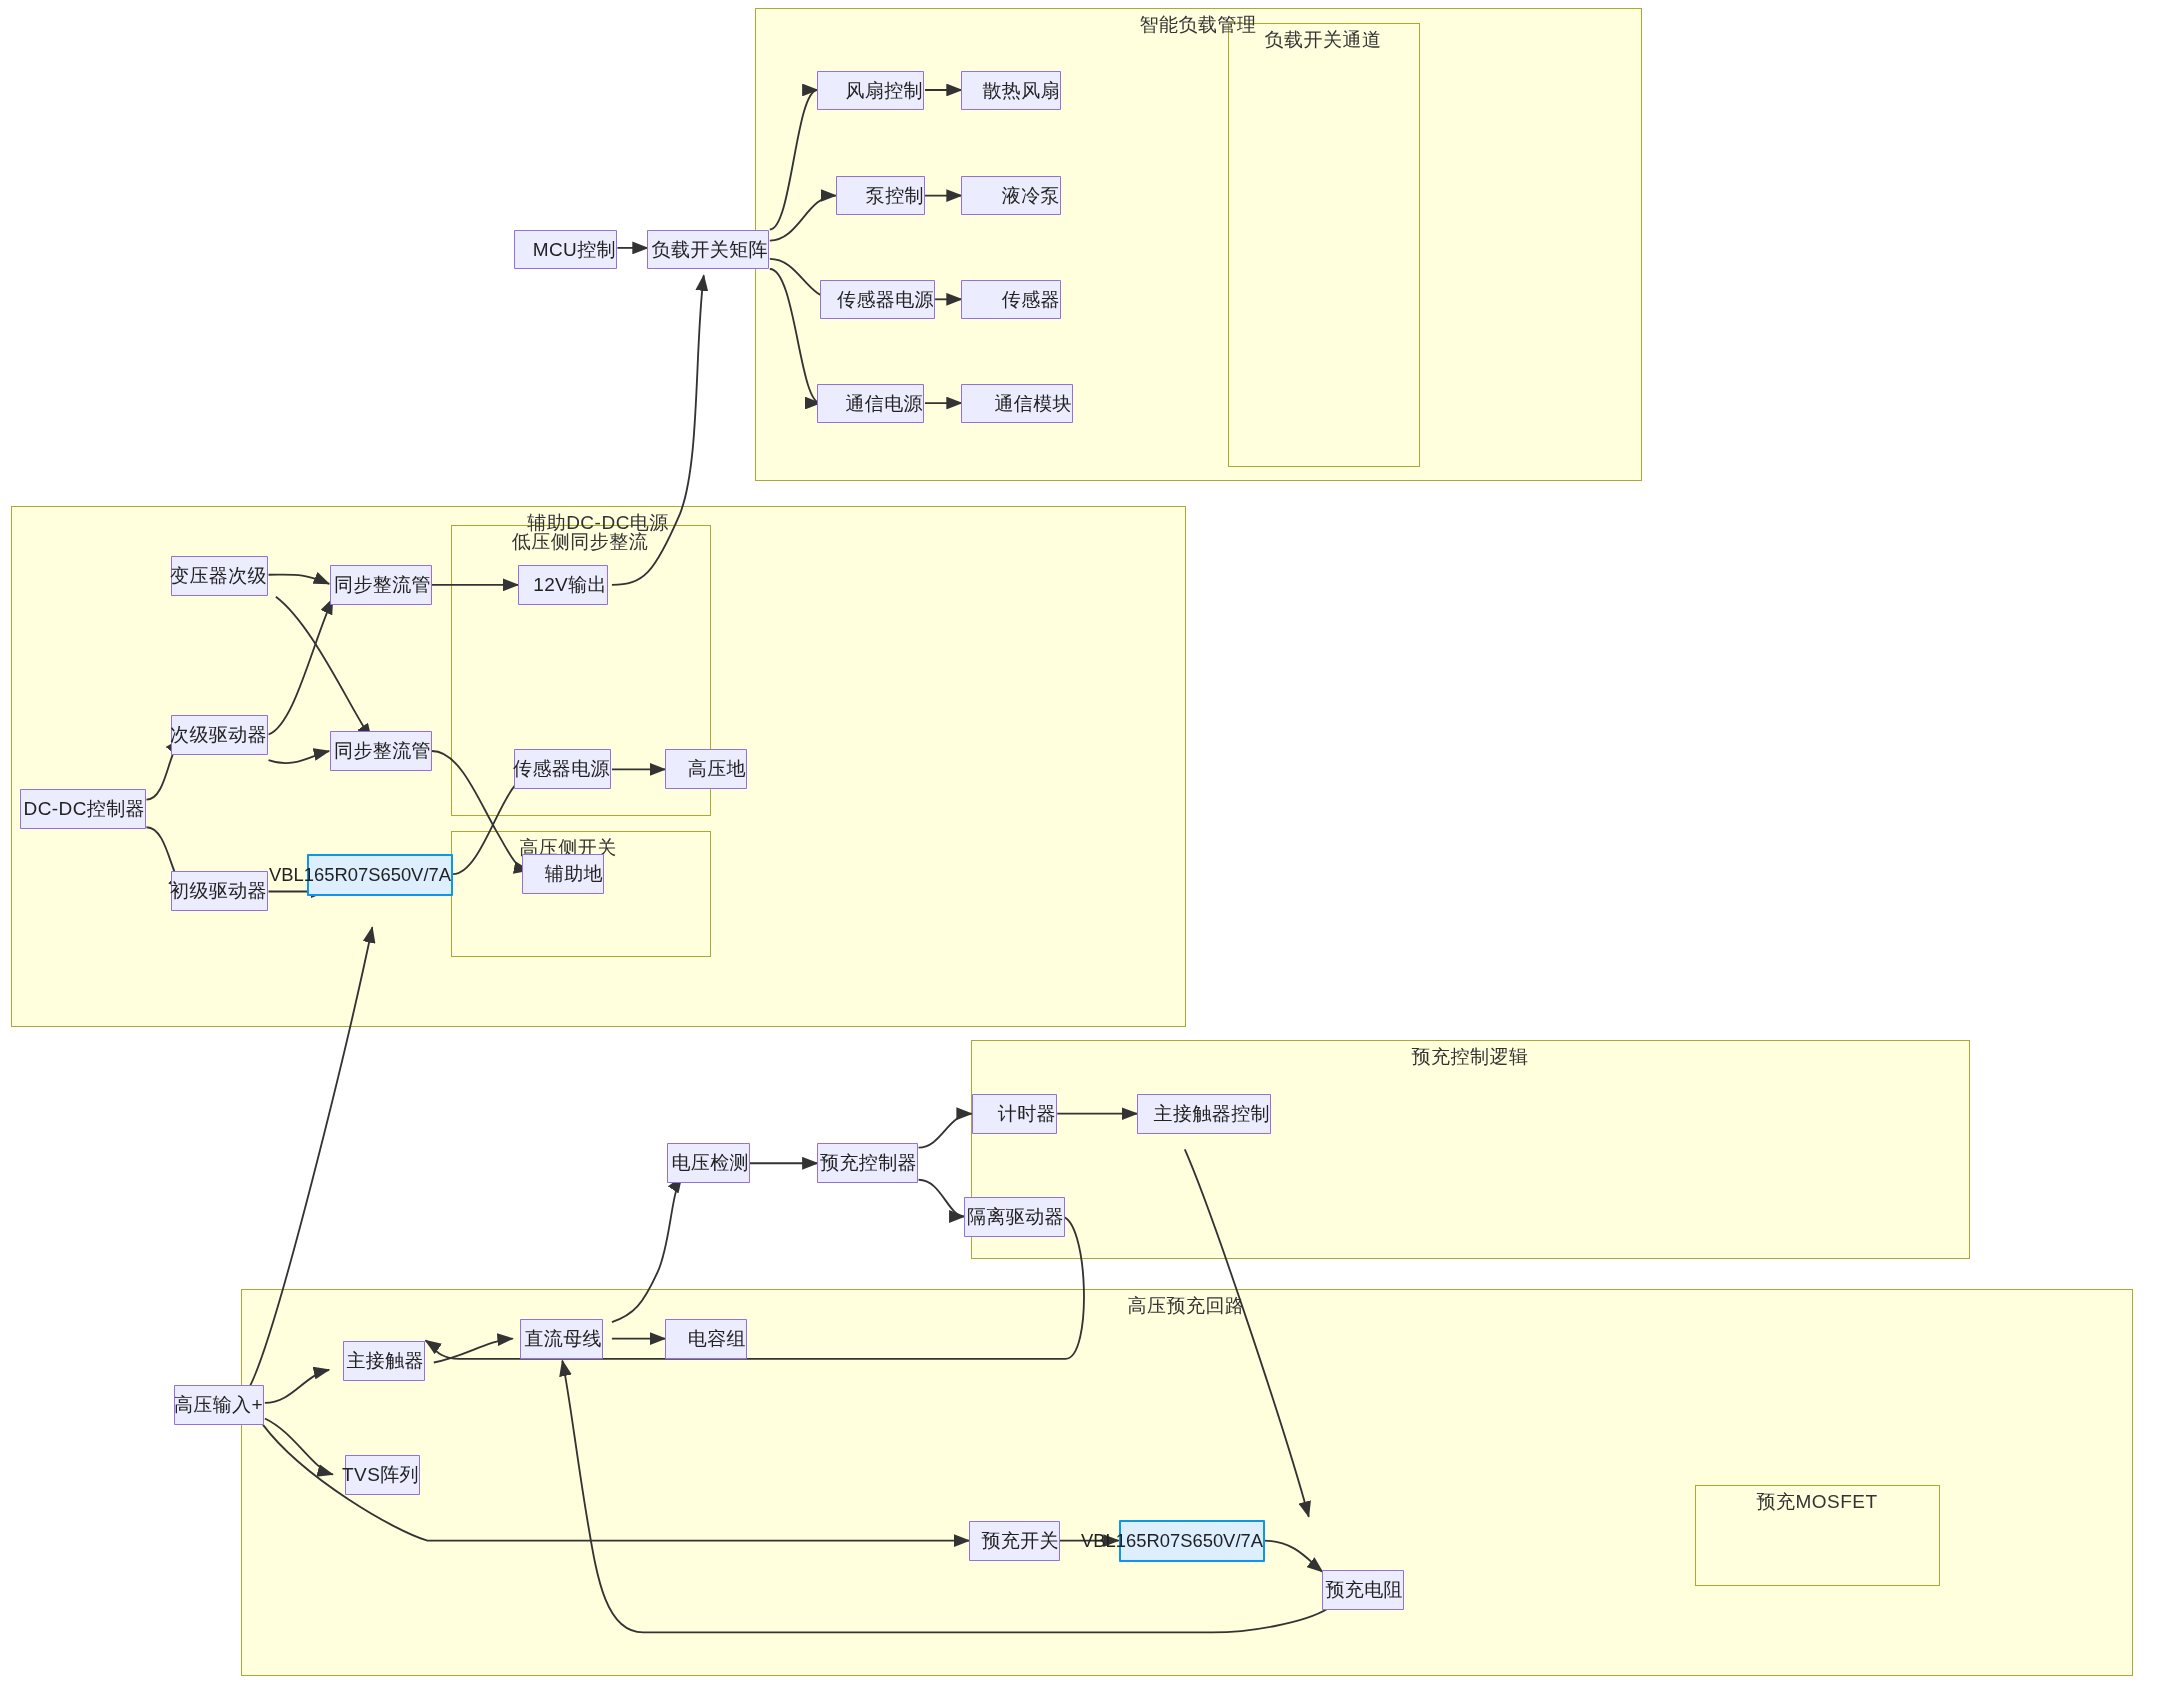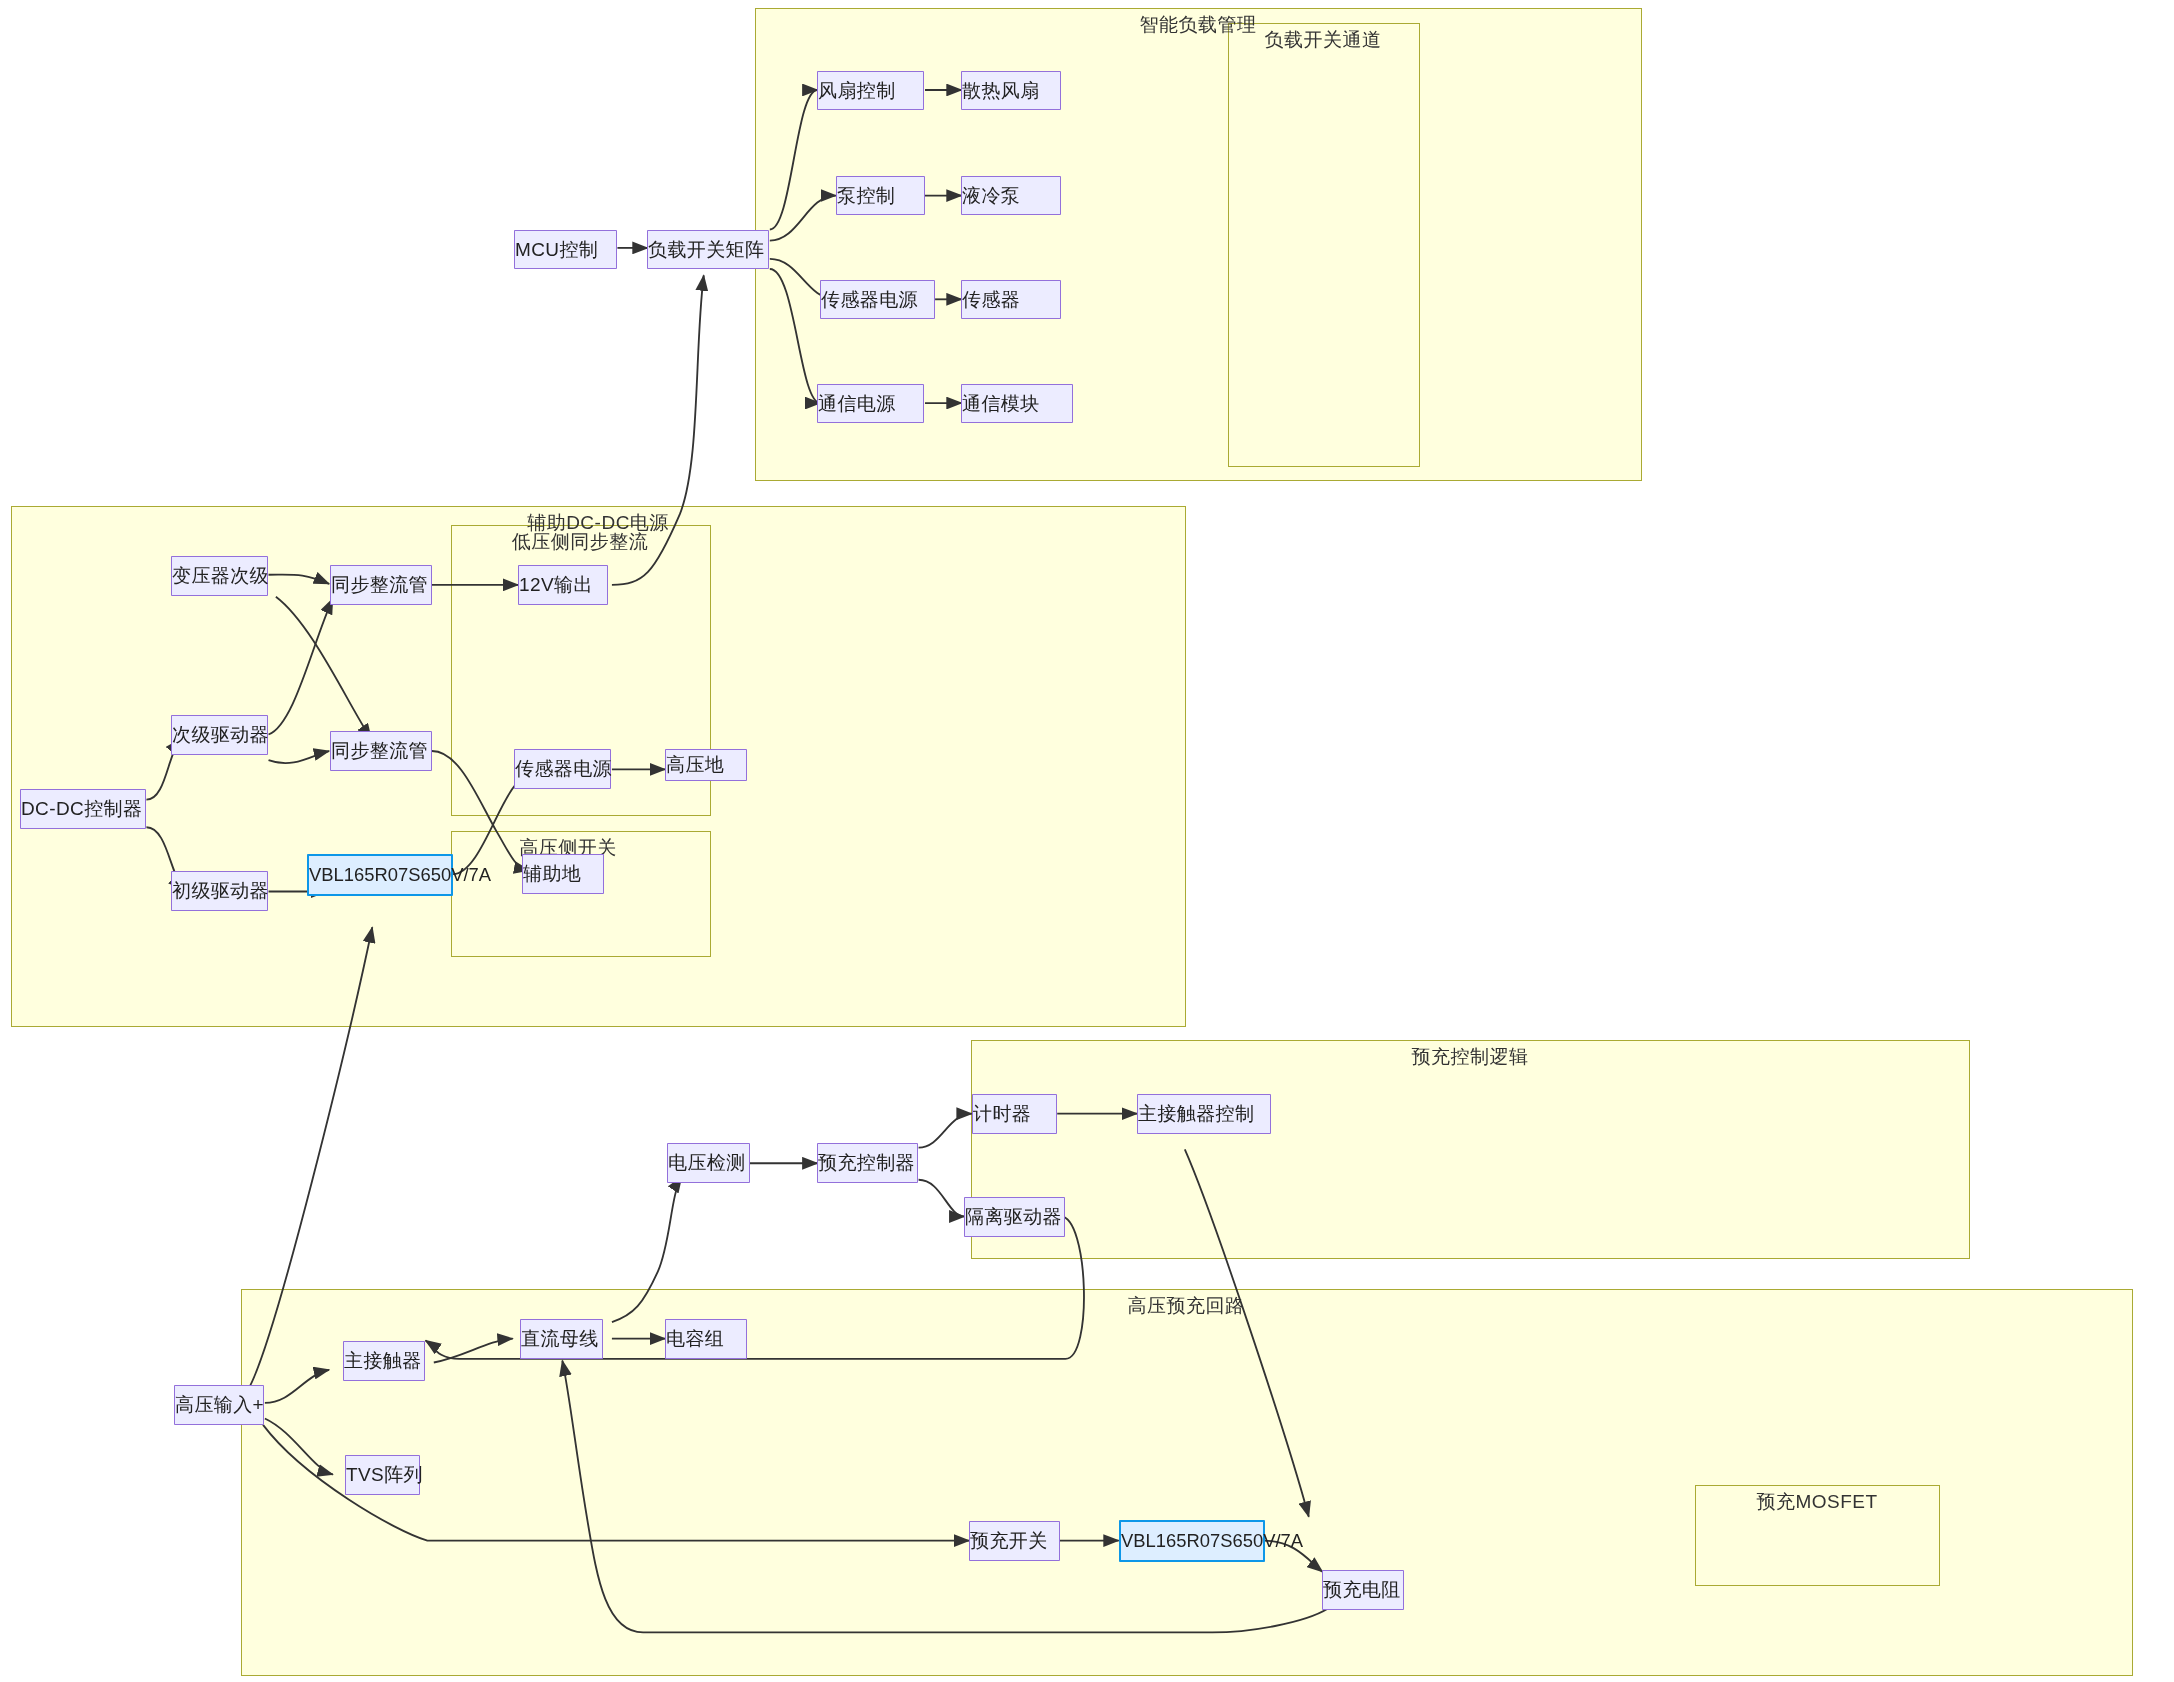--- a/index.html
+++ b/index.html
@@ -4,21 +4,21 @@
 <style>
   html,body{margin:0;padding:0;background:#ffffff;}
   body{font-family:"Liberation Sans","DejaVu Sans",sans-serif;}
   #stage{position:relative;width:2175px;height:1682px;background:#ffffff;overflow:hidden;}
   svg#wires{position:absolute;left:0;top:0;width:2175px;height:1682px;pointer-events:none;}
 
   .cluster{position:absolute;background:#ffffde;border:1.5px solid #aaaa33;box-sizing:border-box;}
   .cluster-label{position:absolute;transform:translateX(-50%);white-space:nowrap;
       font-size:19px;color:#333333;letter-spacing:0.5px;}
 
-  .node{position:absolute;box-sizing:border-box;display:flex;align-items:center;justify-content:flex-start;
+  .node{position:absolute;box-sizing:border-box;display:flex;align-items:center;justify-content:flex-end;
       background:#ececff;border:1.3px solid #9370db;border-radius:0.9px;
       font-size:19px;color:#222222;white-space:nowrap;letter-spacing:0.4px;}
   .node.hl{background:#ddeeff;border:2.8px solid #0d97e8;}
   .node.hl .nlabel{font-size:18.4px;letter-spacing:0px;}
   .nlabel{pointer-events:none;}
 </style>
 </head>
 <body>
 
 <div id="stage">
@@ -161,21 +161,21 @@
   <div class="node hl" style="left:307px;top:854px;width:146px;height:42px;">
     <span class="nlabel">VBL165R07S650V/7A</span>
     </div>
 
   <div class="node" style="left:518px;top:565px;width:90px;height:40px;">
     <span class="nlabel">12V输出</span>
     </div>
   <div class="node" style="left:514px;top:749px;width:97px;height:40px;">
     <span class="nlabel">传感器电源</span>
     </div>
-  <div class="node" style="left:665px;top:749px;width:82px;height:32px;">
+  <div class="node" style="left:665px;top:749px;width:82px;height:40px;">
     <span class="nlabel">高压地</span>
     </div>
   <div class="node" style="left:522px;top:854px;width:82px;height:40px;">
     <span class="nlabel">辅助地</span>
     </div>
 
   <div class="node" style="left:667px;top:1143px;width:83px;height:40px;">
     <span class="nlabel">电压检测</span>
     </div>
   <div class="node" style="left:817px;top:1143px;width:101px;height:40px;">

